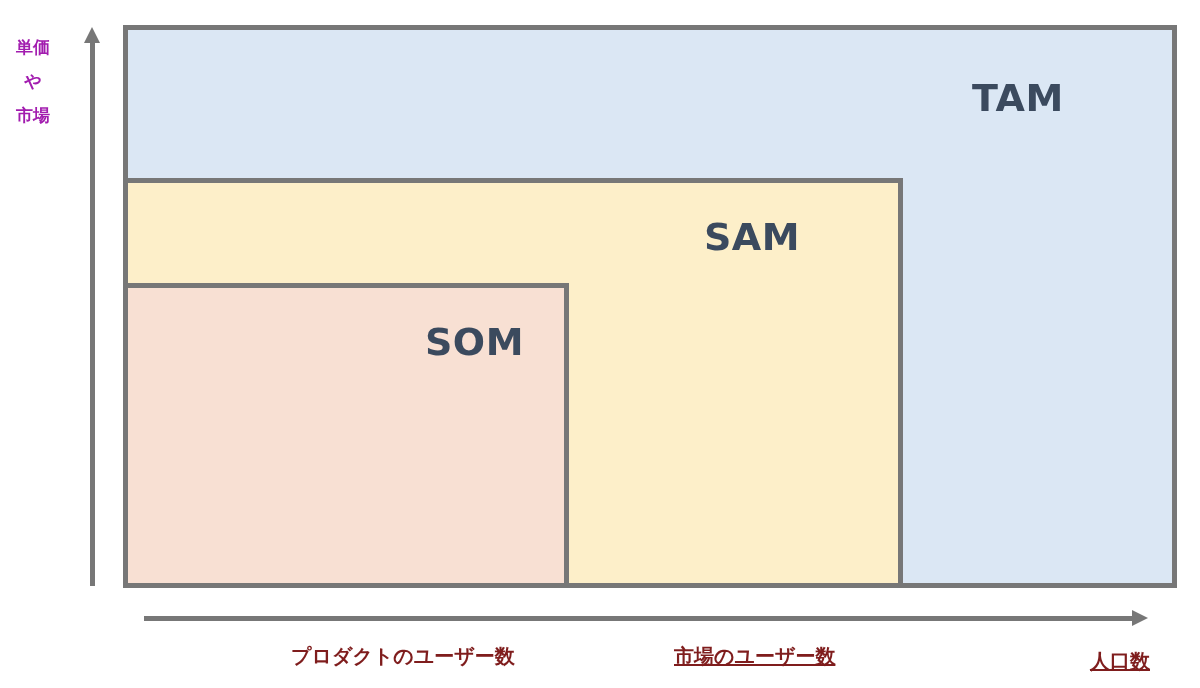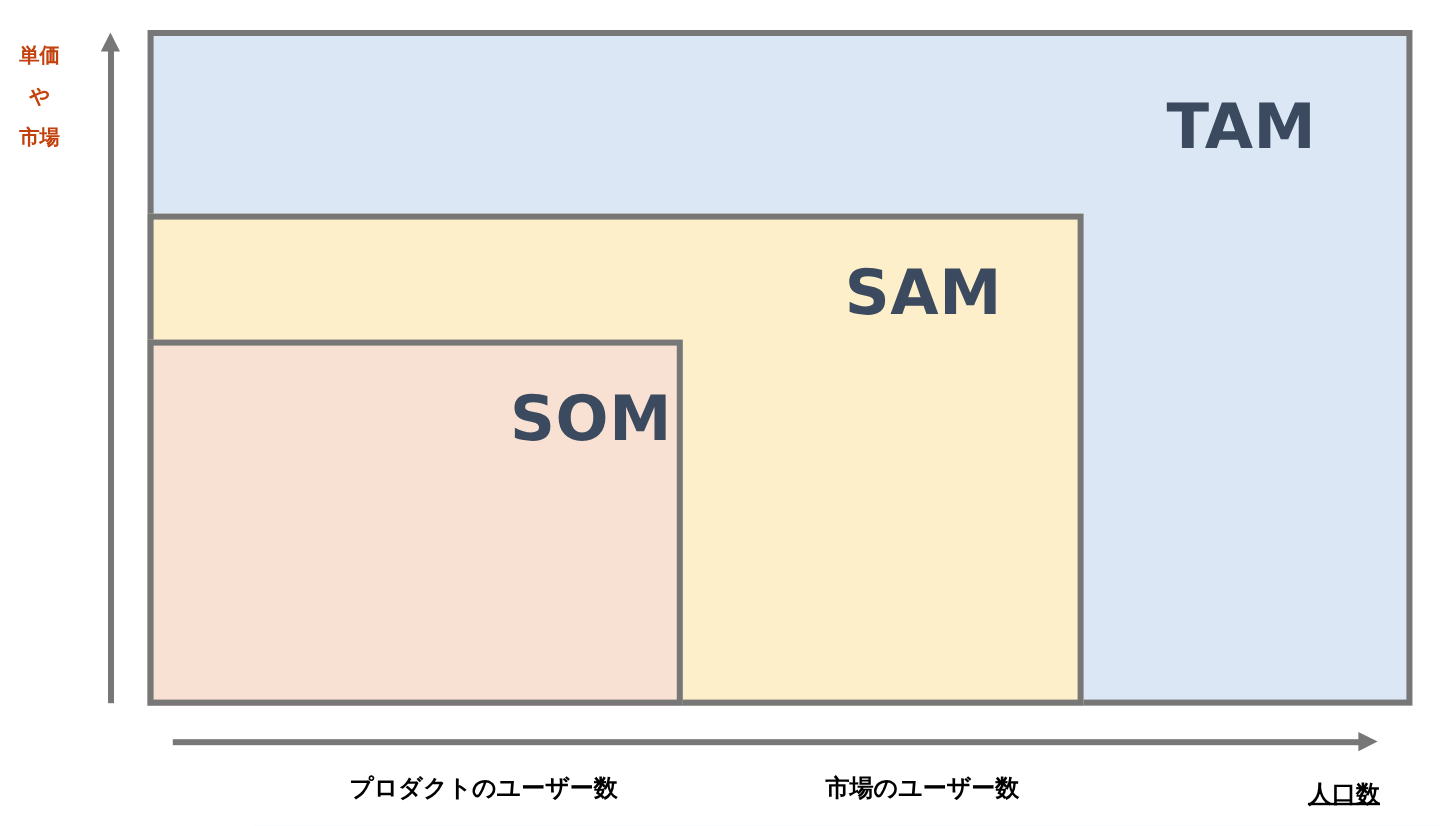--- a/index.html
+++ b/index.html
@@ -2,38 +2,38 @@
 <html><head>
   <meta charset="utf-8">
   <style>
     html, body { margin: 0; padding: 0; background: #ffffff; }
     body { width: 1200px; height: 688px; position: relative; overflow: hidden;
            font-family: "DejaVu Sans", sans-serif; color: #3b4a5e; }
     .box { position: absolute; box-sizing: border-box; border: 5px solid #777777; }
     #tam { left: 123px; top: 25px; width: 1054px; height: 563px; background: #dbe7f4; }
     #sam { left: 123px; top: 178px; width: 780px; height: 410px; background: #fdefc9; }
     #som { left: 123px; top: 283px; width: 446px; height: 305px; background: #f8e0d3; }
-    .blabel { position: absolute; font-weight: bold; font-size: 52px; color: #3b4a5e; letter-spacing: 0.5px; }
+    .blabel { position: absolute; font-weight: bold; font-size: 38px; color: #3b4a5e; letter-spacing: 0.5px; }
     #tam-label { left: 972px; top: 76px; }
     #sam-label { left: 704px; top: 215px; }
     #som-label { left: 425px; top: 320px; }
     .axis-line { position: absolute; background: #777777; }
     #y-axis { left: 90px; top: 40px; width: 5px; height: 546px; }
     #y-arrow { position: absolute; left: 84px; top: 27px; width: 0; height: 0;
                border-left: 8px solid transparent; border-right: 8px solid transparent;
                border-bottom: 16px solid #777777; }
     #x-axis { left: 144px; top: 616px; width: 990px; height: 5px; }
     #x-arrow { position: absolute; left: 1132px; top: 610px; width: 0; height: 0;
                border-top: 8px solid transparent; border-bottom: 8px solid transparent;
                border-left: 16px solid #777777; }
     .ylabel { position: absolute; left: 8px; top: 30px; width: 50px; text-align: center;
-              font-weight: bold; font-size: 17px; line-height: 34px; color: #c2410c; }
-    .xlabel { position: absolute; top: 643px; font-weight: bold; font-size: 20px; color: #000000; white-space: nowrap; text-align: center; }
+              font-weight: bold; font-size: 17px; line-height: 34px; color: #a21caf; }
+    .xlabel { position: absolute; top: 643px; font-weight: bold; font-size: 20px; color: #7f1d1d; white-space: nowrap; text-align: center; }
     #xl-som { left: 291px; }
-    #xl-sam { left: 688px; }
+    #xl-sam { left: 674px; text-decoration: underline; }
     #xl-tam { left: 1090px; top: 648px; text-decoration: underline; }
   </style>
 </head>
 <body>
 
 <div class="box" id="tam"></div>
 <div class="box" id="sam"></div>
 <div class="box" id="som"></div>
 
 <div class="blabel" id="tam-label">TAM</div>

